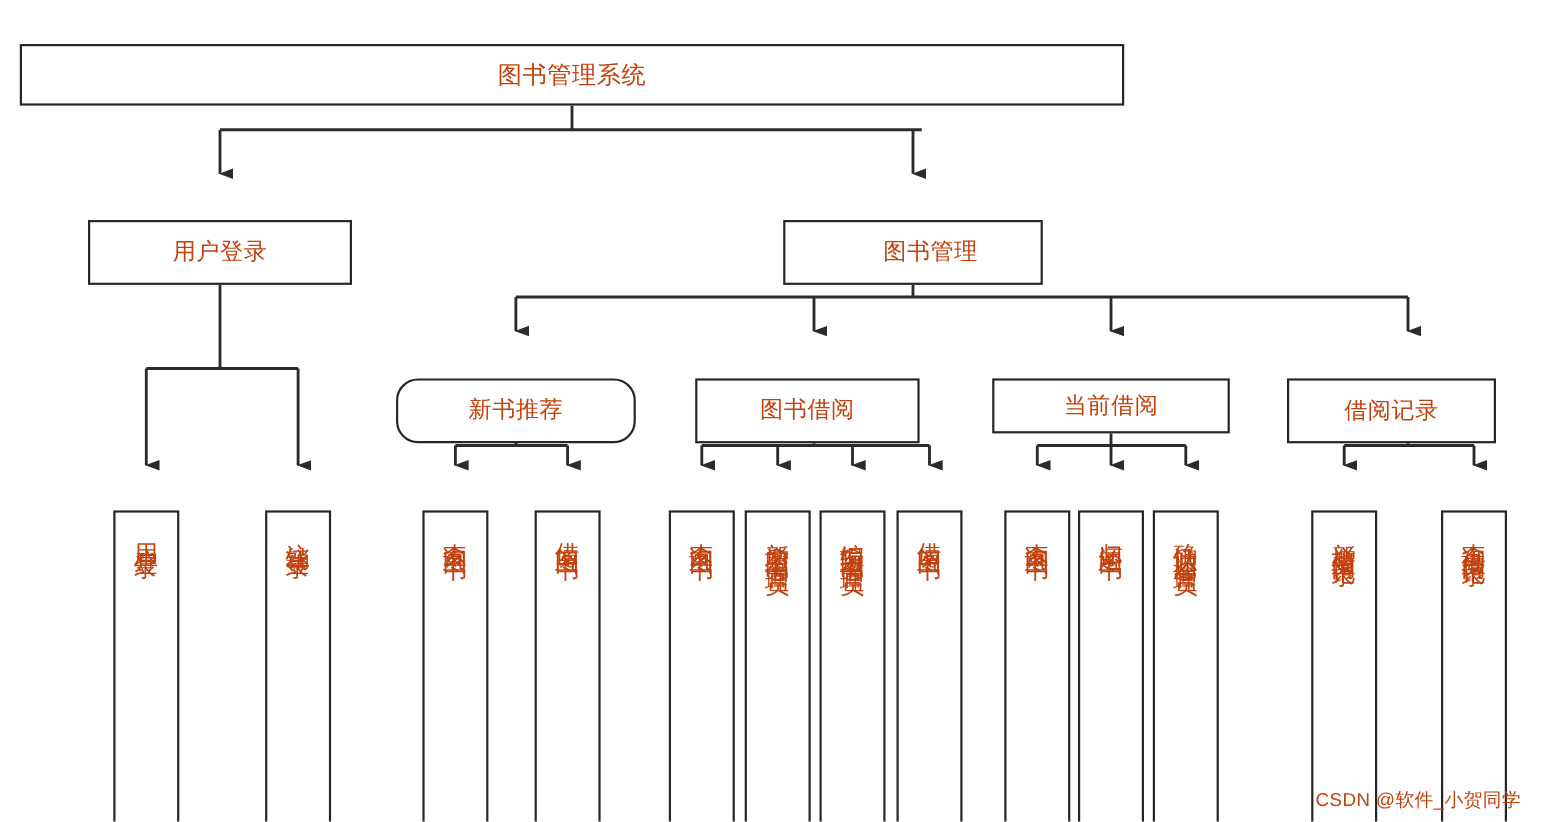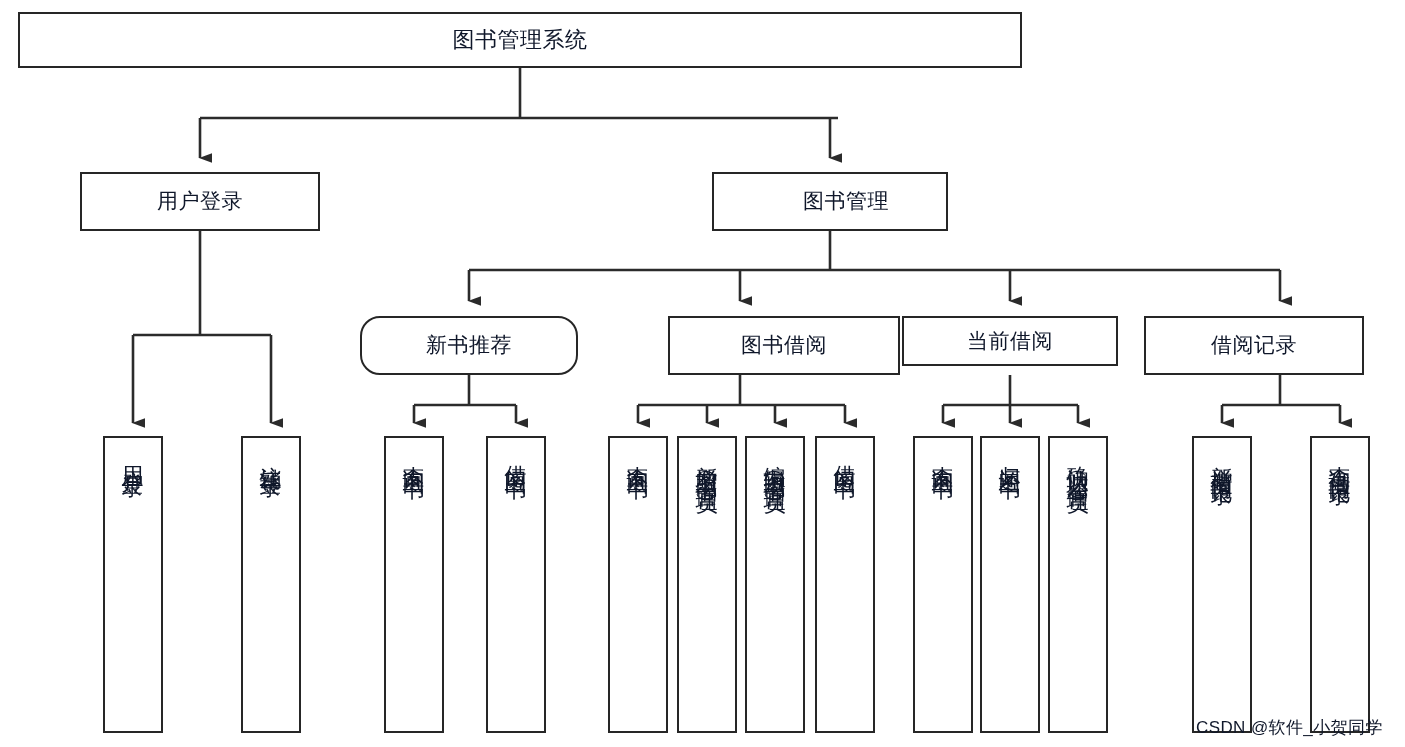--- a/index.html
+++ b/index.html
@@ -22,21 +22,22 @@
     pointer-events:none;
   }
   .node{
     position:absolute;
     box-sizing:border-box;
     background:#ffffff;
     border:2.4px solid #262626;
     display:flex;
     align-items:center;
     justify-content:center;
-    color:#0f172a;
+    color:#c2410c;
+    margin-top:28px;
   }
   .node .lbl{
     display:block;
     line-height:1.18;
     letter-spacing:0.5px;
     white-space:nowrap;
   }
   
   .node.h .lbl{
     font-size:21px;
@@ -52,21 +53,21 @@
   .node.v .lbl{
     writing-mode:vertical-rl;
     text-orientation:upright;
     font-size:22px;
     line-height:1.05;
     letter-spacing:4px;
     text-align:left;
   }
   .watermark{
     position:absolute;
-    color:#0f172a;
+    color:#c2410c;
     font-size:17px;
     letter-spacing:0.4px;
     white-space:nowrap;
     user-select:none;
     text-align:center;
   }
 </style>
 </head>
 <body>
 
@@ -129,27 +130,27 @@
   <div class="node h" style="left:80px; top:172px; width:240px; height:59px;">
     <span class="lbl">用户登录</span>
   </div>
   <div class="node h" style="left:712px; top:172px; width:236px; height:59px;padding-left:32px;">
     <span class="lbl">图书管理</span>
   </div>
 
   <div class="node h" style="left:360px; top:316px; width:218px; height:59px;border-radius:20px;">
     <span class="lbl">新书推荐</span>
   </div>
-  <div class="node h" style="left:668px; top:316px; width:232px; height:59px;">
+  <div class="node h" style="left:632px; top:316px; width:204px; height:59px;">
     <span class="lbl">图书借阅</span>
   </div>
   <div class="node h" style="left:902px; top:316px; width:216px; height:50px;">
     <span class="lbl">当前借阅</span>
   </div>
-  <div class="node h" style="left:1144px; top:316px; width:220px; height:59px;font-family:Liberation Serif, serif;">
+  <div class="node h" style="left:1170px; top:316px; width:190px; height:59px;font-family:Liberation Serif, serif;">
     <span class="lbl">借阅记录</span>
   </div>
 
   <div class="node v" style="left:103px; top:436px; width:60px; height:297px;">
     <span class="lbl">用户登录</span>
   </div>
   <div class="node v" style="left:241px; top:436px; width:60px; height:297px;">
     <span class="lbl">注销登录</span>
   </div>
 

